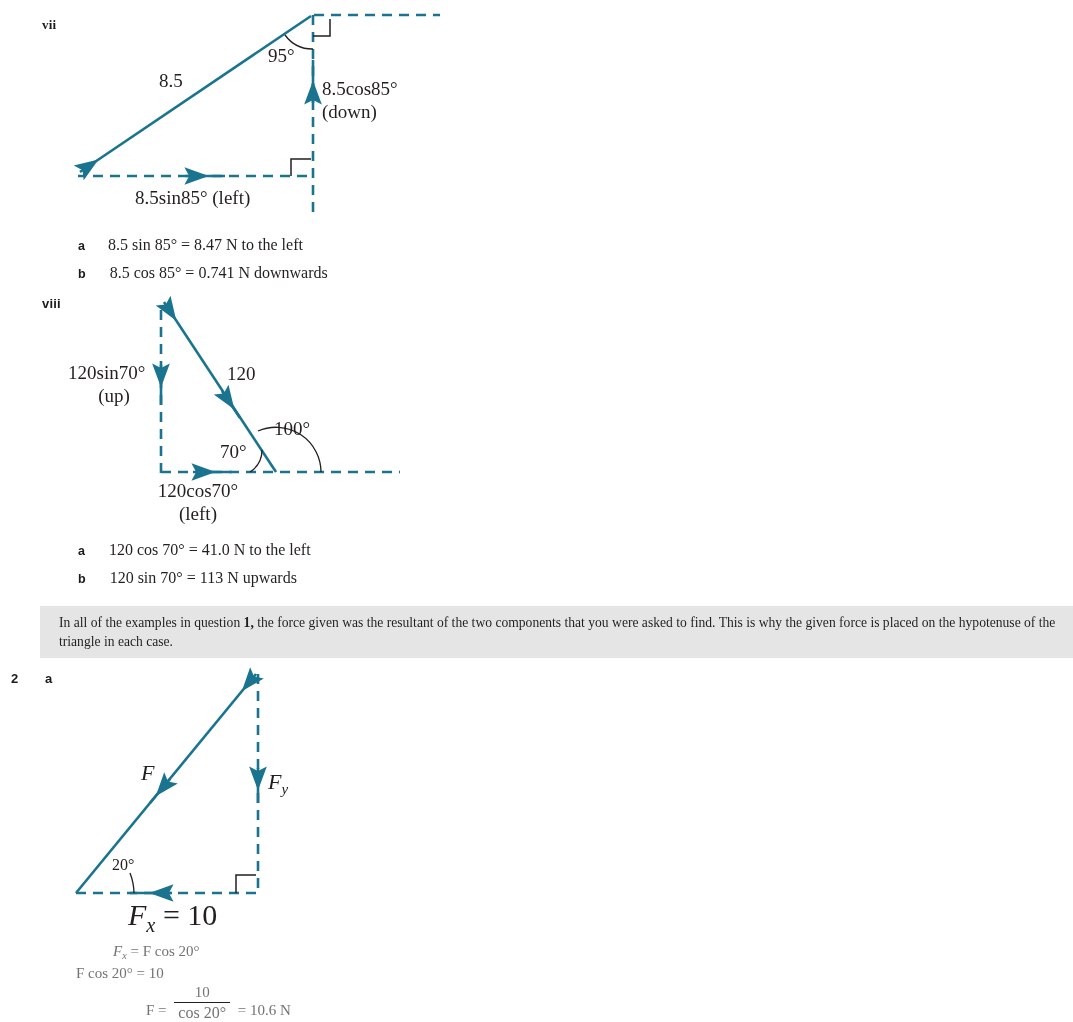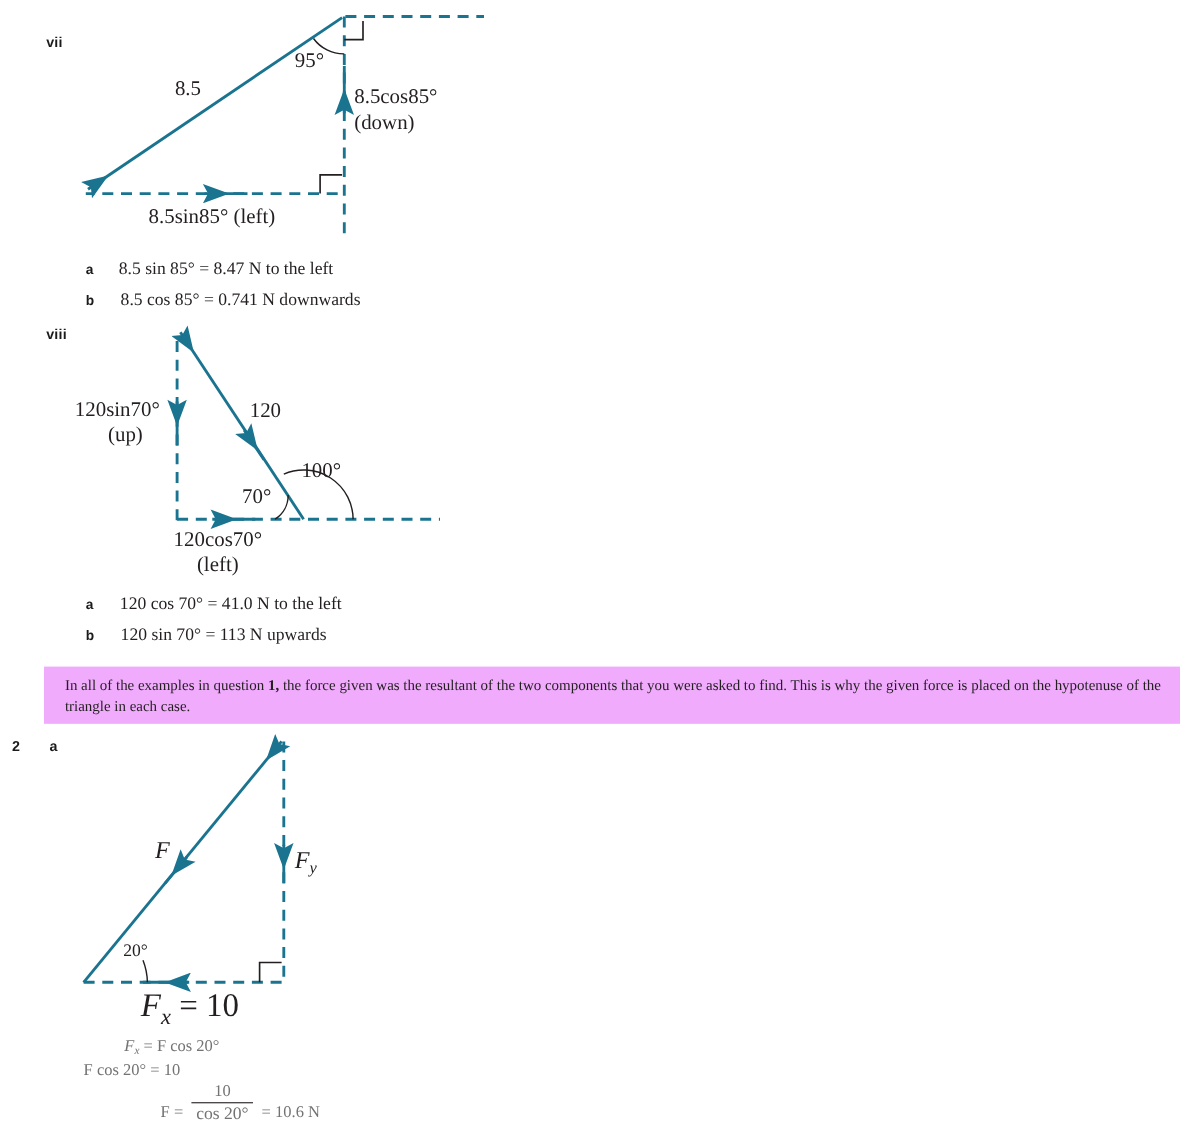--- a/index.html
+++ b/index.html
@@ -37,21 +37,21 @@
     white-space: nowrap;
     color: #231f20;
   }
 
   
   .note-box {
     left: 40px;
     top: 606px;
     width: 1033px;
     height: 52px;
-    background: #f0abfc;
+    background: #e5e5e5;
     box-sizing: border-box;
   }
   .note-text {
     position: absolute;
     left: 19px;
     top: 8px;
     right: 14px;
     font-family: "Liberation Serif", serif;
     font-size: 13.6px;
     line-height: 1.38;
@@ -96,21 +96,21 @@
     display: block;
     border-top: 1.1px solid #231f20;
     padding: 1px 4px 16px 4px;
     font-size: 16px;
   }
   svg { display: block; overflow: visible; }
 </style>
 </head>
 <body>
 
-<div class="abs marker" style="left:42px; top:31px;">vii</div>
+<div class="abs marker" style="left:42px; top:17px;font-family:Liberation Serif, serif;">vii</div>
 
 <div class="abs" style="left:0px; top:0px; width:470px; height:230px;">
   <svg width="470" height="230" viewBox="0 0 470 230">
 
     <defs>
       <marker id="ah-teal-vii" markerWidth="10" markerHeight="10" refX="8.6" refY="3.4" orient="auto" markerUnits="strokeWidth">
         <path d="M0,3.4 L9.2,0 L7.4,3.4 L9.2,6.8 Z" fill="#1a7490"></path>
       </marker>
       <marker id="ah-teal-vii2" markerWidth="10" markerHeight="10" refX="8.6" refY="3.4" orient="auto" markerUnits="strokeWidth">
         <path d="M0,3.4 L9.2,0 L7.4,3.4 L9.2,6.8 Z" fill="#1a7490"></path>

